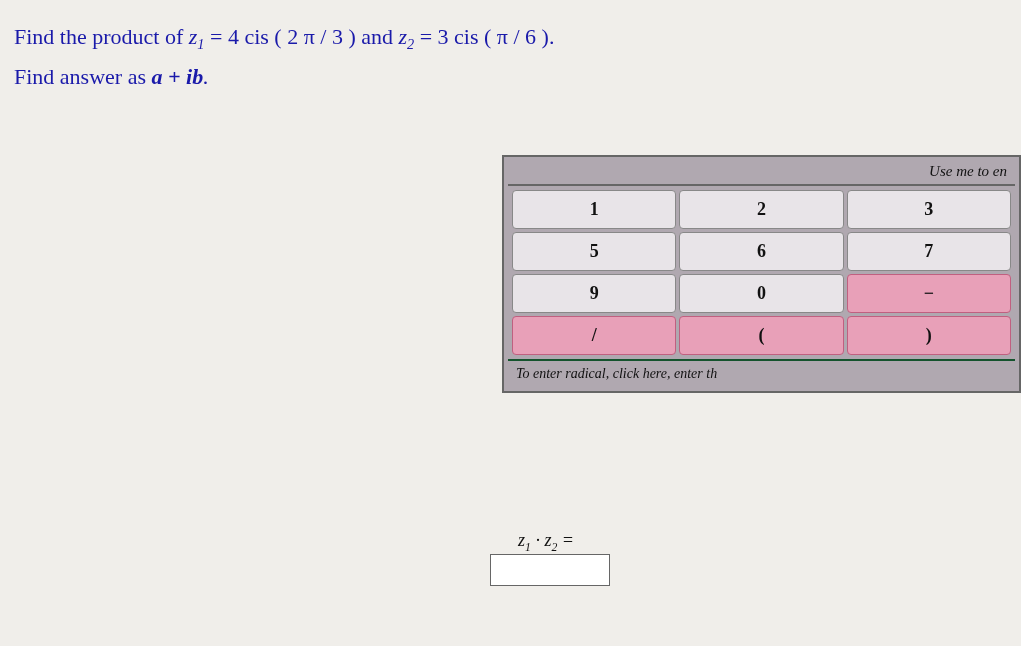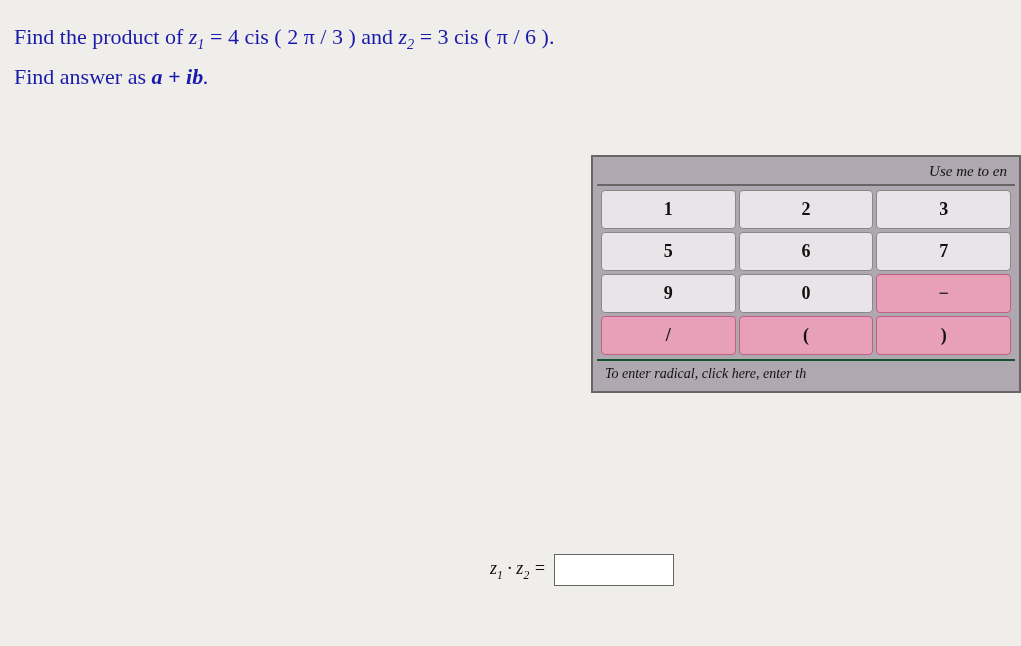--- a/index.html
+++ b/index.html
@@ -34,21 +34,21 @@
     .problem-line .bold-italic {
       font-style: italic;
       font-weight: normal;
     }
 
     
     .calculator-panel {
       position: absolute;
       top: 155px;
       right: 0px;
-      width: 430px;
+      width: 519px;
       background: #b0a8b0;
       border: 2px solid #666;
       padding: 4px;
     }
 
     .calc-header {
       background: #b0a8b0;
       text-align: right;
       font-size: 15px;
       font-style: italic;
@@ -99,20 +99,21 @@
 
     
     .answer-row {
       position: absolute;
       bottom: 60px;
       left: 490px;
       display: flex;
       align-items: center;
       font-size: 20px;
       color: #111;
+      flex-direction: column;
     }
 
     .answer-row .eq-label {
       font-style: italic;
       font-size: 18px;
       margin-right: 8px;
     }
 
     .answer-input {
       width: 120px;

